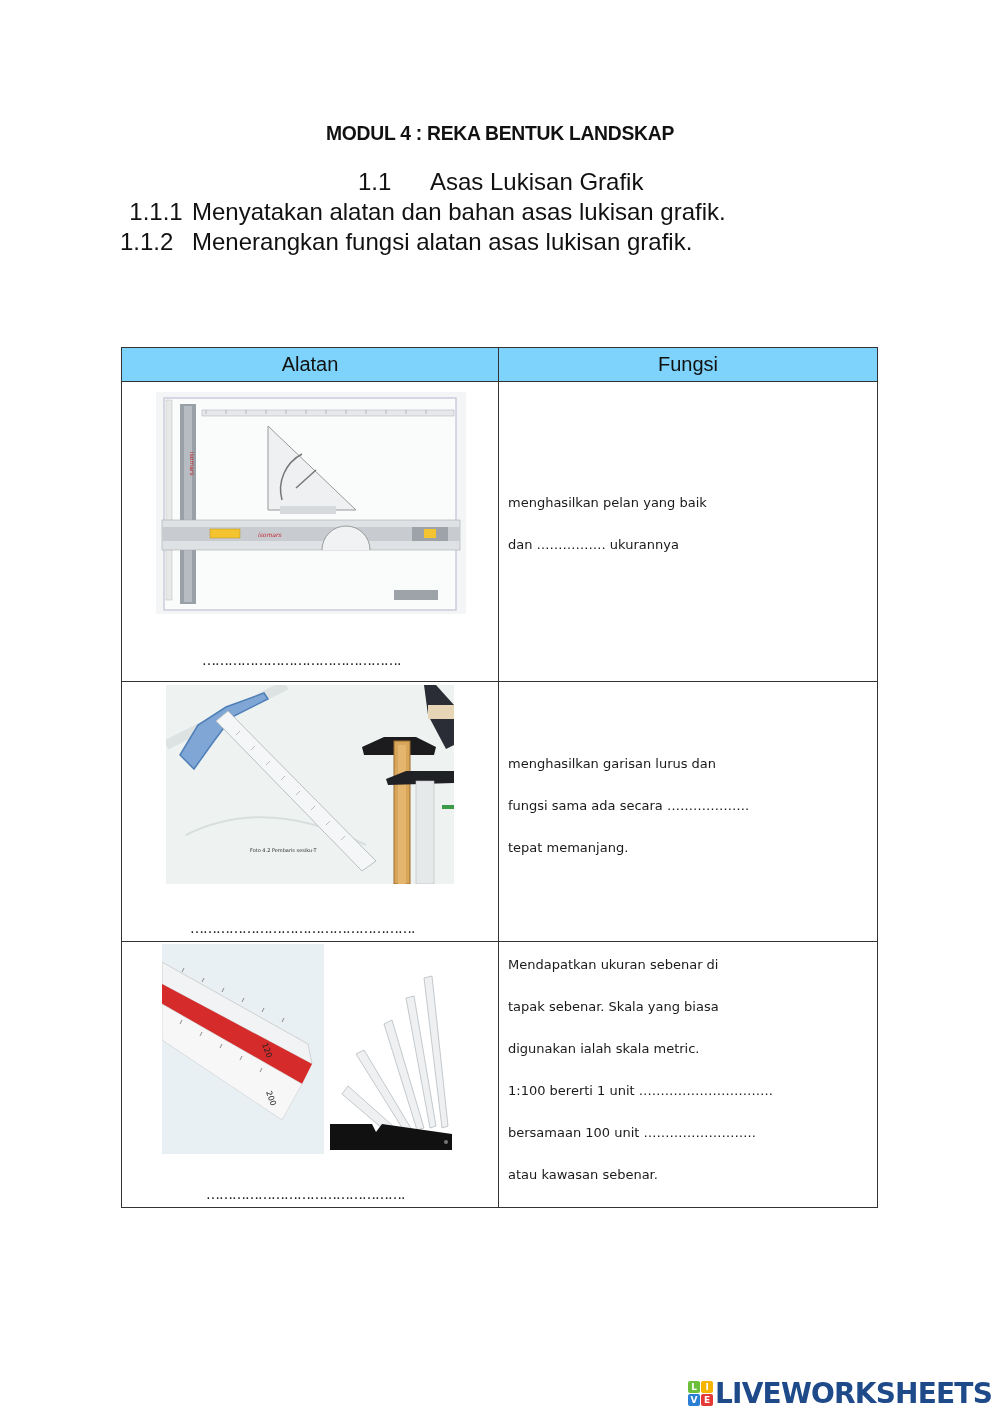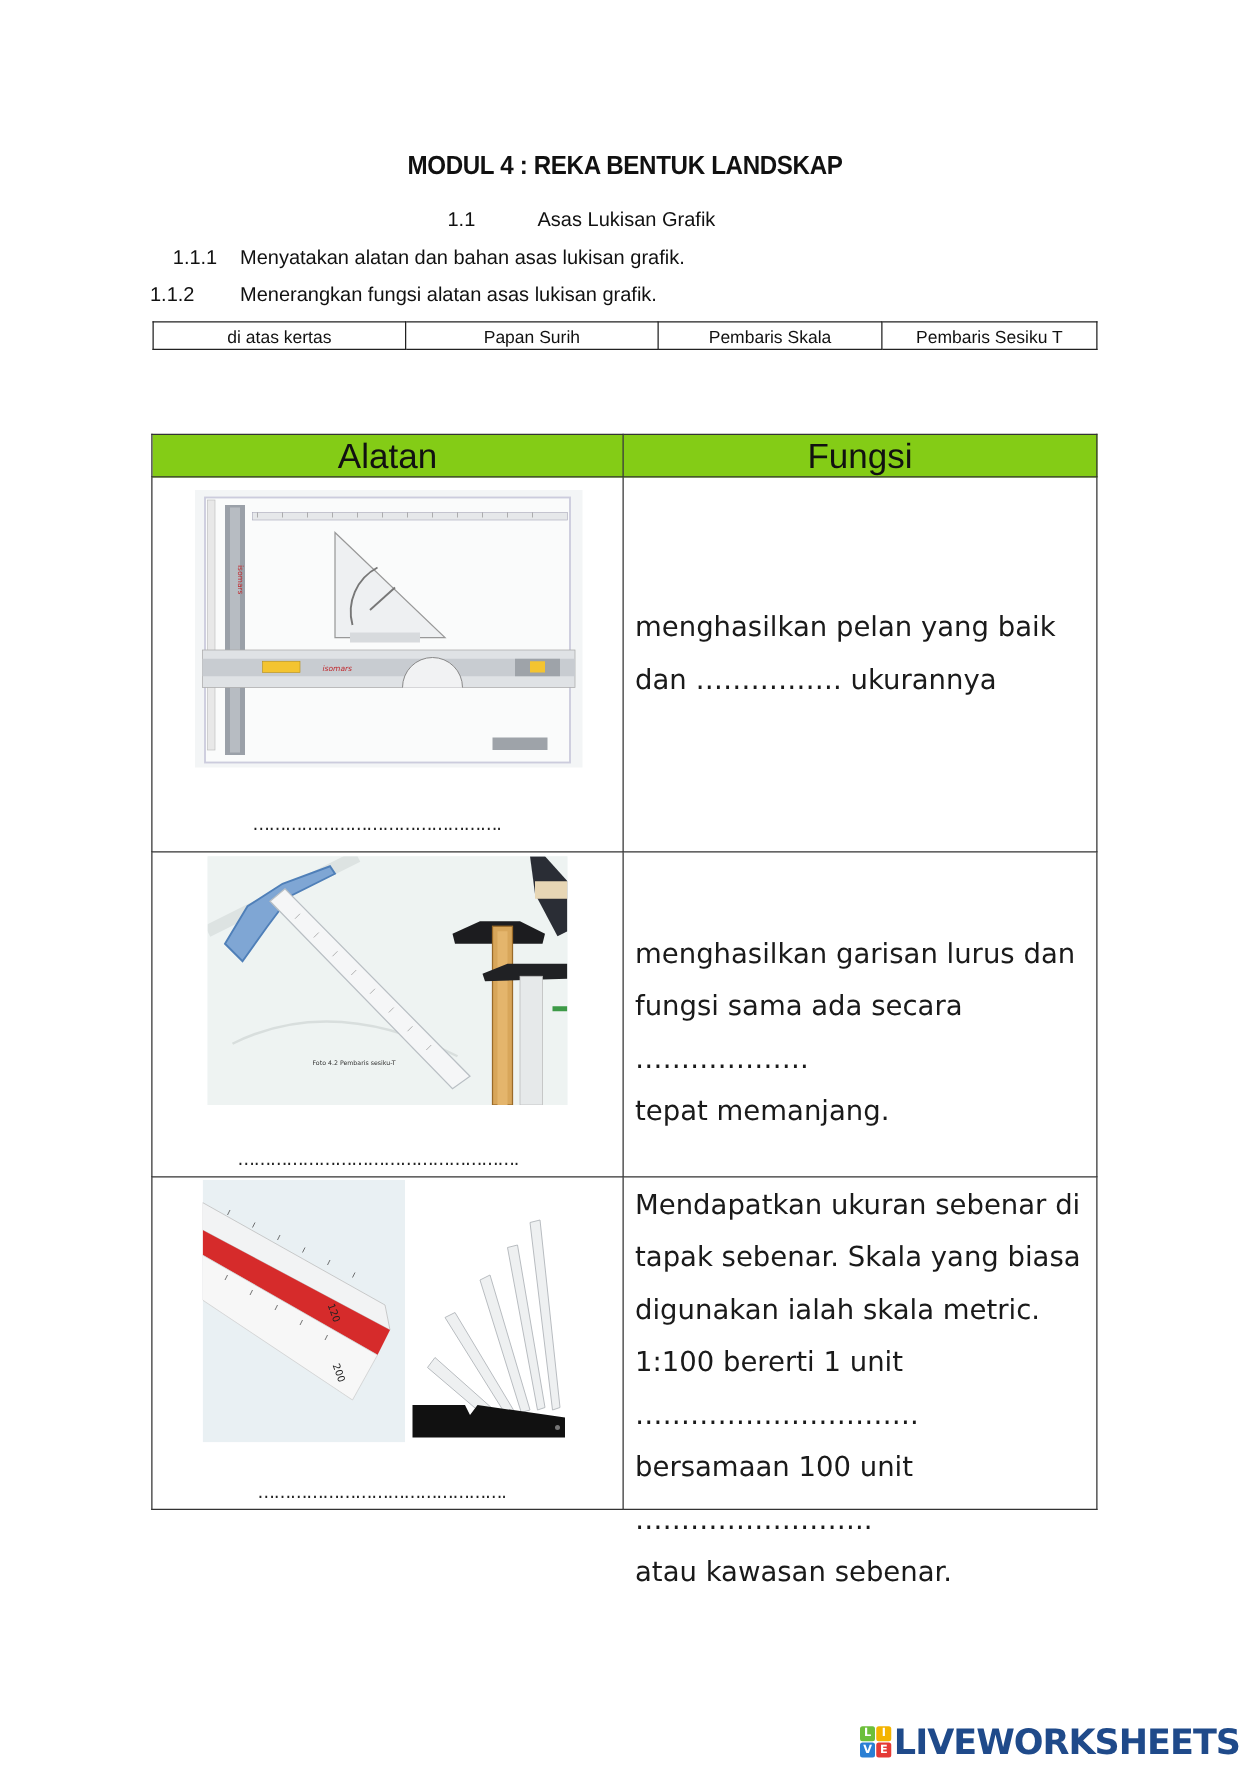--- a/index.html
+++ b/index.html
@@ -2,34 +2,34 @@
 <html><head>
 <meta charset="utf-8">
 <style>
   html, body { margin: 0; padding: 0; background: #ffffff; }
   body { width: 1000px; height: 1413px; position: relative; overflow: hidden;
          font-family: "DejaVu Sans", sans-serif; color: #111; }
   .abs { position: absolute; }
   .title { left: 0; width: 1000px; top: 121px; text-align: center;
            font-family: "Liberation Sans", sans-serif; font-weight: bold; font-size: 21px;
            letter-spacing: -0.3px; transform: scaleX(0.92); }
-  .sub { font-family: "Liberation Sans", sans-serif; font-size: 16px; }
+  .sub { font-family: "Liberation Sans", sans-serif; font-size: 24px; }
   .sub .num { display: inline-block; }
   table { border-collapse: collapse; }
   .wordbank { left: 122px; top: 257px; width: 756px; font-family: "Liberation Sans", sans-serif;
               font-size: 14px; }
   .wordbank td { border: 1px solid #222; height: 21px; text-align: center; padding: 0; vertical-align: middle; }
   .main { left: 121px; top: 347px; width: 757px; }
   .main th, .main td { border: 1px solid #333; padding: 0; }
-  .main th { background: #84cc16; height: 33px; font-family: "Liberation Sans", sans-serif;
-             font-weight: normal; font-size: 28px; }
+  .main th { background: #7dd3fc; height: 33px; font-family: "Liberation Sans", sans-serif;
+             font-weight: normal; font-size: 20px; }
   .tool-cell { width: 376px; position: relative; vertical-align: top; }
   .fn-cell { vertical-align: top; position: relative; }
   .fn-text { position: absolute; left: 9px; right: 10px; font-family: "DejaVu Sans", sans-serif;
-             font-size: 22px; line-height: 42px; color: #1a1a1a; }
+             font-size: 13px; line-height: 42px; color: #1a1a1a; }
   .blank { position: absolute; font-size: 14px; letter-spacing: -1px; color: #222; white-space: nowrap; }
   .img { position: absolute; overflow: hidden; }
   .logo { right: 8px; top: 1377px; display: flex; align-items: center; }
   .logo-grid { display: grid; grid-template-columns: 12px 12px; grid-gap: 1px; margin-right: 2px; }
   .logo-grid span { width: 12px; height: 12px; font-size: 9px; font-weight: bold; color: #fff;
                     display: flex; align-items: center; justify-content: center;
                     font-family: "DejaVu Sans", sans-serif; border-radius: 2px; }
   .logo-text { font-family: "DejaVu Sans", sans-serif; font-weight: bold; font-size: 28px;
                color: #1f4a8a; letter-spacing: -0.8px; }
 </style>
@@ -44,26 +44,20 @@
 
 <div class="abs sub" style="left:120px; top:198px;">
   <span class="num" style="width:72px;text-align:center;">1.1.1</span><span>Menyatakan alatan dan bahan asas lukisan grafik.</span>
 </div>
 <div class="abs sub" style="left:120px; top:228px;">
   <span class="num" style="width:72px;">1.1.2</span><span>Menerangkan fungsi alatan asas lukisan grafik.</span>
 </div>
 
 <table class="abs wordbank">
   <tbody>
-      <tr>
-    <td style="width:201px;">di atas kertas</td>
-    <td style="width:201px;">Papan Surih</td>
-    <td style="width:178px;">Pembaris Skala</td>
-    <td>Pembaris Sesiku T</td>
-  </tr>
 </tbody>
   </table>
 
 <table class="abs main">
   <tbody>
       <tr>
     <th>Alatan</th>
     <th>Fungsi</th>
   </tr>
 

